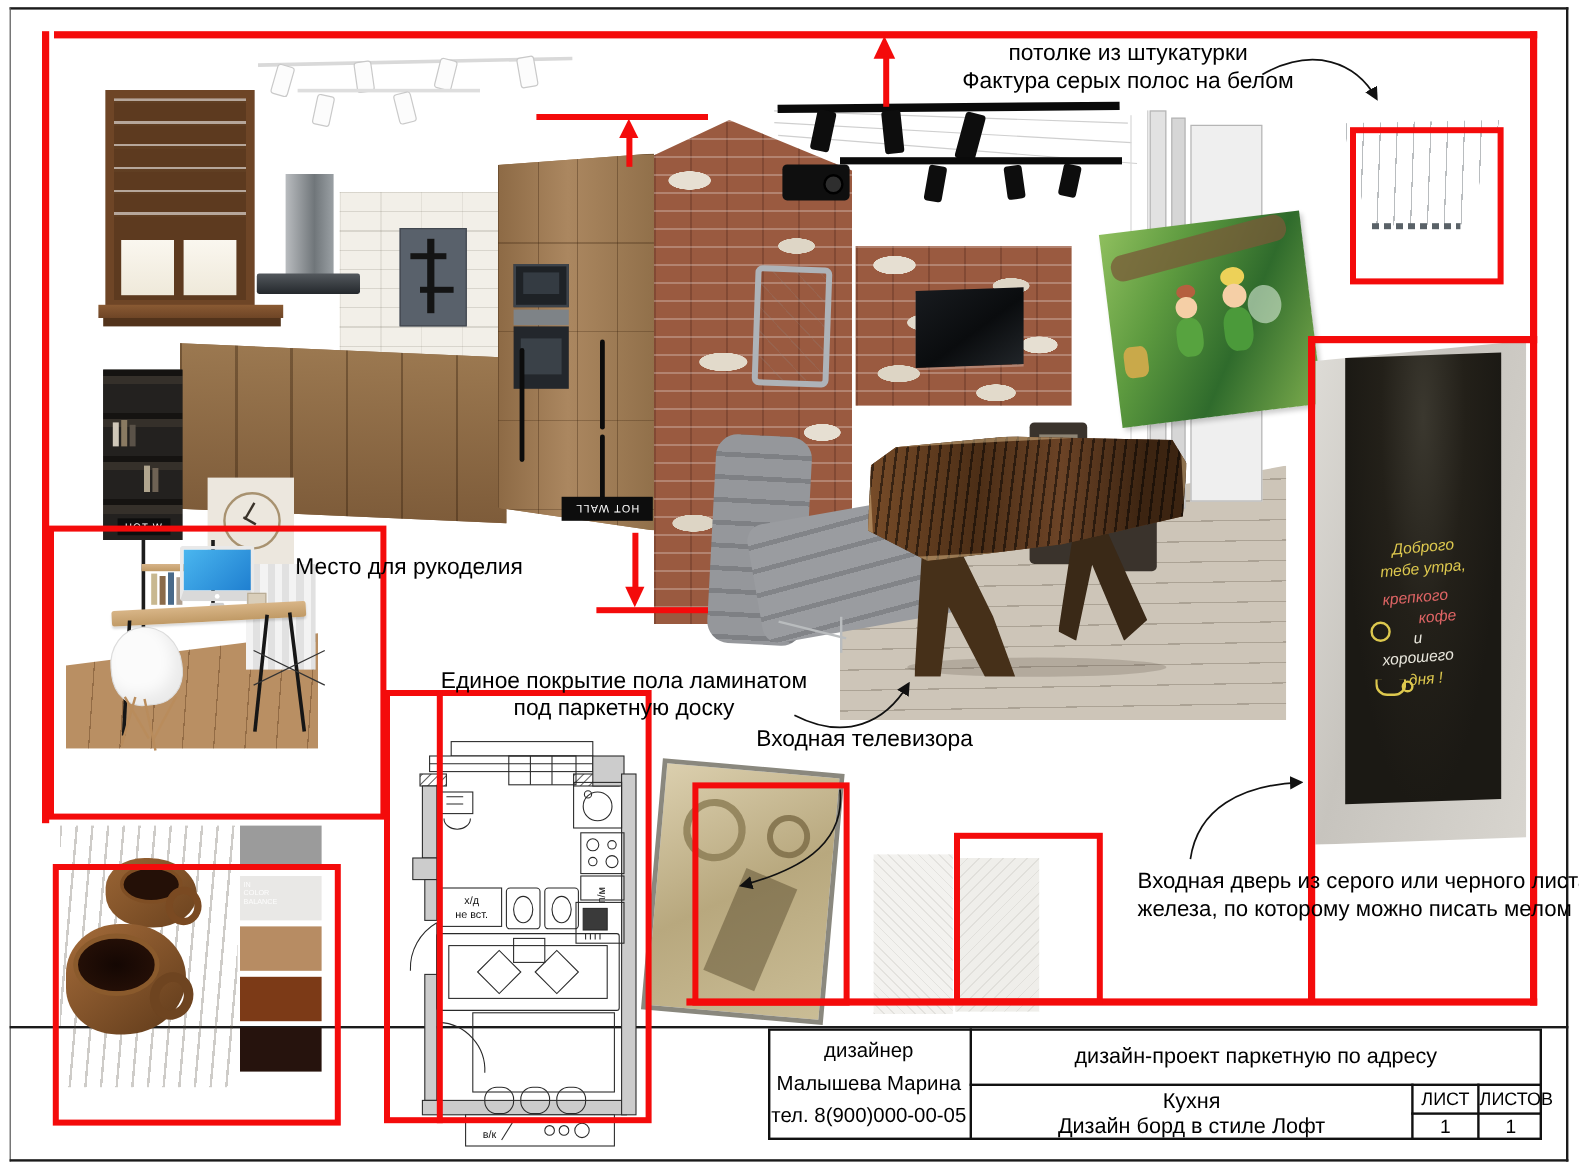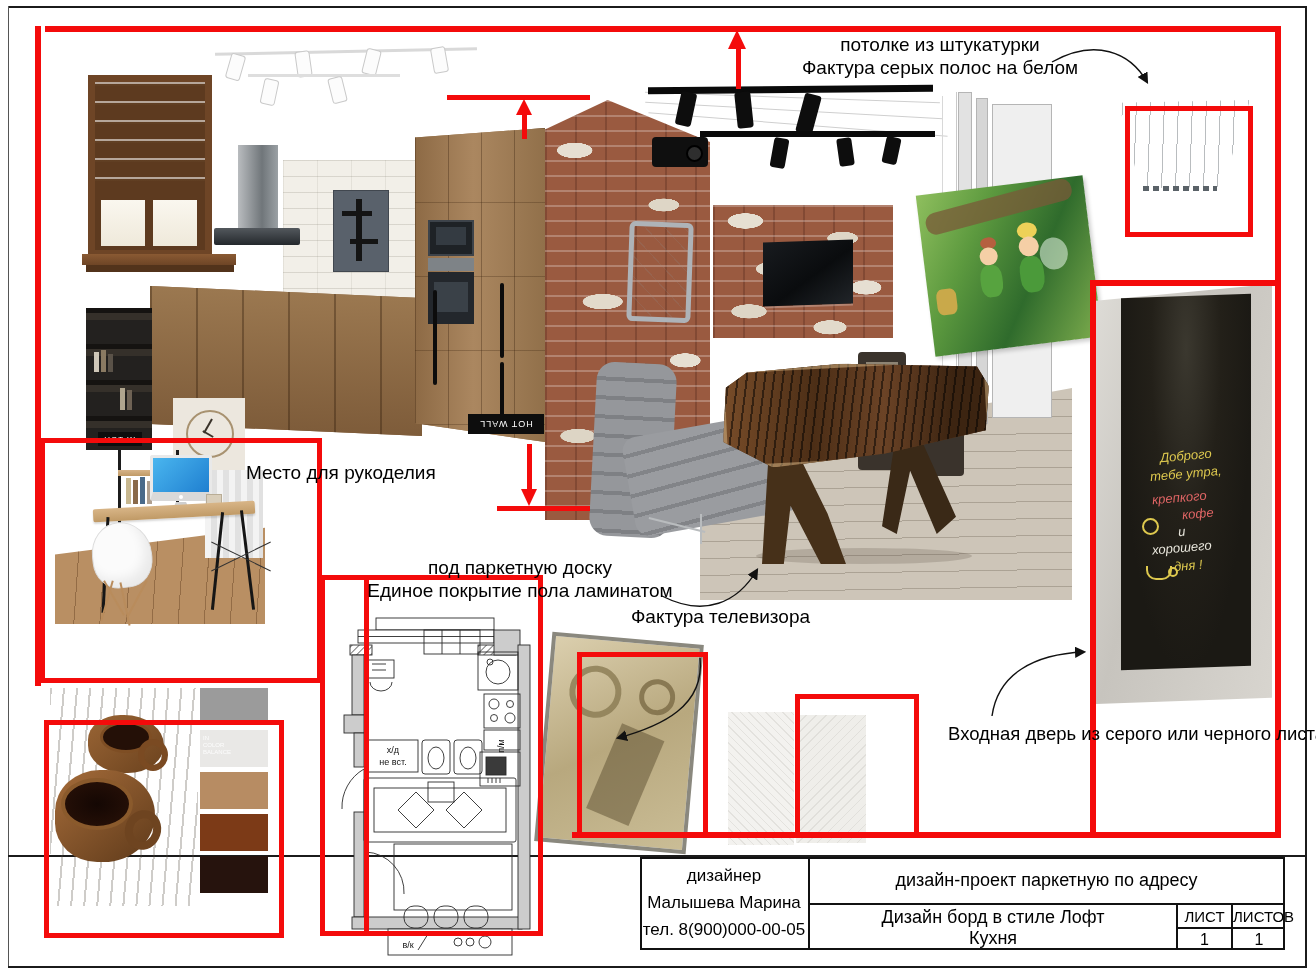--- a/index.html
+++ b/index.html
@@ -478,22 +478,22 @@
   <div class="abs tbline" style="left:1176px;top:903px;width:2px;height:47px;"></div>
   <div class="abs tbline" style="left:1231px;top:903px;width:2px;height:47px;"></div>
   <div class="abs tbline" style="left:1176px;top:927px;width:109px;height:2px;"></div>
   <div class="abs tbtext" style="left:642px;top:862px;width:164px;font-size:17px;line-height:27px;">
     <div>дизайнер</div>
     <div>Малышева Марина</div>
     <div>тел. 8(900)000-00-05</div>
   </div>
   <div class="abs tbtext" style="left:810px;top:870px;width:473px;font-size:18px;">дизайн-проект паркетную по адресу</div>
   <div class="abs tbtext" style="left:810px;top:907px;width:366px;font-size:18px;line-height:21px;">
+    <div>Кухня</div>
     <div>Дизайн борд в стиле Лофт</div>
-    <div>Кухня</div>
   </div>
   <div class="abs tbtext" style="left:1178px;top:908px;width:53px;font-size:15px;">ЛИСТ</div>
   <div class="abs tbtext" style="left:1233px;top:908px;width:52px;font-size:15px;">ЛИСТОВ</div>
   <div class="abs tbtext" style="left:1178px;top:931px;width:53px;font-size:16px;">1</div>
   <div class="abs tbtext" style="left:1233px;top:931px;width:52px;font-size:16px;">1</div>
 
   <div class="abs red" style="left: 45px; top: 26px; width: 1236px; height: 6px; background: rgb(244, 11, 11);"></div>
   <div class="abs red" style="left: 35px; top: 26px; width: 6px; height: 660px; background: rgb(244, 11, 11);"></div>
   <div class="abs red" style="left: 1275px; top: 26px; width: 6px; height: 812px; background: rgb(244, 11, 11);"></div>
   <div class="abs tri-up" style="left:728px;top:30px;"></div>
@@ -528,23 +528,24 @@
   </svg>
 
   <div class="abs note" style="left:788px;top:33px;width:304px;">
     <div>потолке из штукатурки</div>
     <div>Фактура серых полос на белом</div>
   </div>
   <div class="abs note" style="left:246px;top:461px;text-align:left;">
     <div>Место для рукоделия</div>
   </div>
   <div class="abs note" style="left:355px;top:556px;width:330px;">
+    <div>Единое покрытие пола ламинатом</div>
     <div>под паркетную доску</div>
-    <div>Единое покрытие пола ламинатом</div>
   </div>
   <div class="abs note" style="left:593px;top:605px;width:255px;">
-    <div>Фактура телевизора</div>
+    <div>Входная телевизора</div>
   </div>
   <div class="abs note" style="left:948px;top:722px;width:336px;font-size:18.5px;">
     <div>Входная дверь из серого или черного листа</div>
+    <div>железа, по которому можно писать мелом</div>
   </div>
 
 </div>
 
 </body></html>

